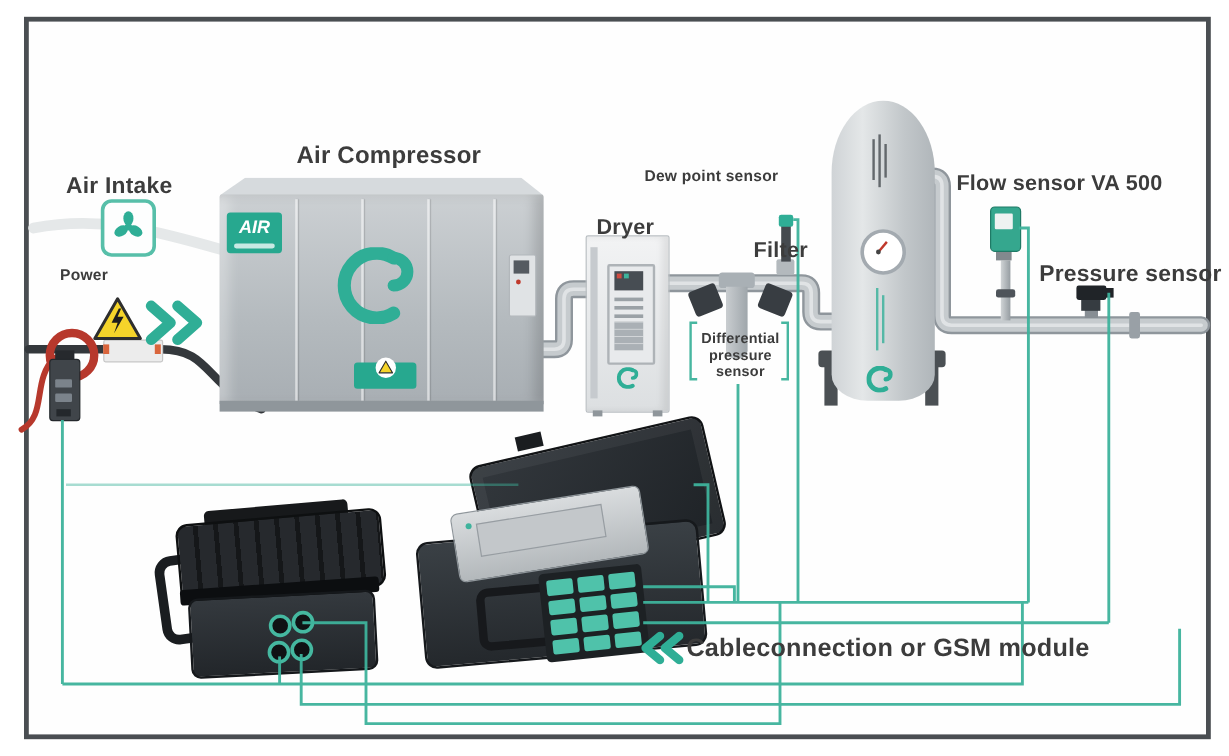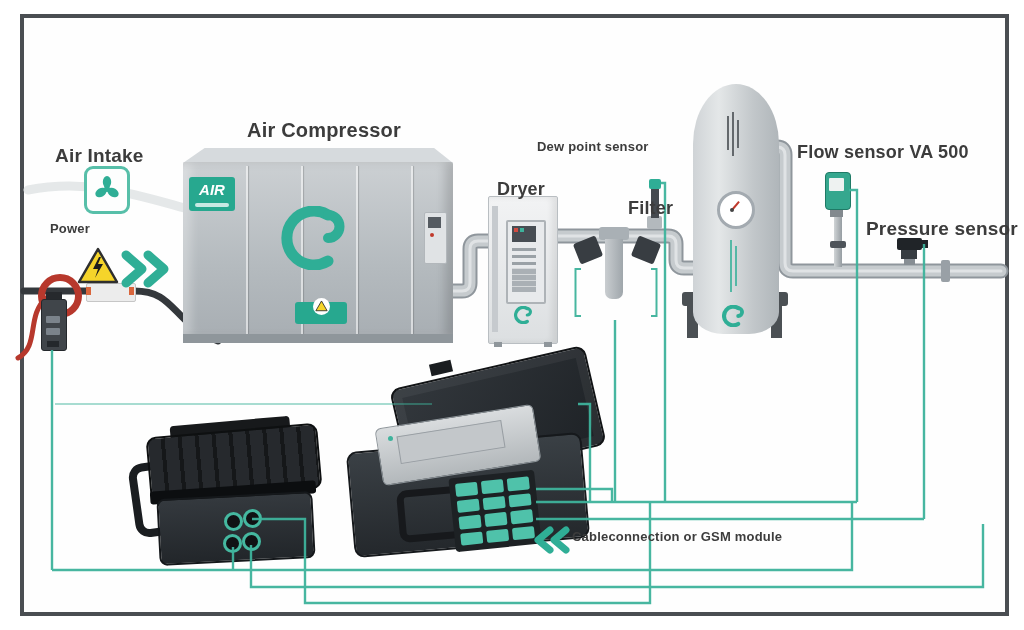--- a/index.html
+++ b/index.html
@@ -14,21 +14,21 @@
   .l-power{left:50px;top:221px;font-size:13px;}
   .l-compressor{left:247px;top:119px;font-size:20px;}
   .l-dryer{left:497px;top:179px;font-size:18px;}
   .l-dew{left:537px;top:139px;font-size:13px;}
   .l-filter{left:616px;top:198px;font-size:18px;margin-left:12px;}
   .l-diff{left:573px;top:276px;width:88px;font-size:12px;line-height:13.5px;text-align:center;}
   .l-receiver{left:639px;top:46px;font-size:19.5px;}
   .l-flow{left:797px;top:142px;font-size:18px;}
   .l-pressure{left:866px;top:218px;font-size:19px;}
   .l-datamgmt{left:285px;top:411px;width:100px;font-size:15.5px;line-height:17px;text-align:center;}
-  .l-cable{left:572px;top:529px;font-size:13px;}
+  .l-cable{left:572px;top:529px;font-size:21px;}
 
   
   .comp-top{left:183px;top:148px;width:270px;height:15px;background:#d6dadd;
             clip-path:polygon(8% 0,93% 0,100% 100%,0 100%);}
   .comp-body{left:183px;top:162px;width:270px;height:176px;border-radius:2px;
              background:linear-gradient(180deg,#ccd0d3 0%,#b4babe 60%,#a8aeb3 100%);
              box-shadow:inset -8px 0 10px rgba(0,0,0,.15),inset 8px 0 10px rgba(255,255,255,.3);}
   .seam{top:166px;width:2px;height:168px;background:rgba(255,255,255,.55);box-shadow:1px 0 1px rgba(0,0,0,.18);}
   .comp-base{left:183px;top:334px;width:270px;height:9px;background:#8f969b;}
   .logo-plate{left:189px;top:177px;width:46px;height:34px;background:#27a88f;border-radius:3px;
@@ -344,16 +344,19 @@
     <path d="M17 4 L5 14 L17 24" stroke="#2fae96" stroke-width="7" fill="none" stroke-linecap="round" stroke-linejoin="round"></path>
     <path d="M33 4 L21 14 L33 24" stroke="#2fae96" stroke-width="7" fill="none" stroke-linecap="round" stroke-linejoin="round"></path>
   </svg>
 
   <div class="abs label l-air-intake">Air Intake</div>
   <div class="abs label l-power">Power</div>
   <div class="abs label l-compressor">Air Compressor</div>
   <div class="abs label l-dryer">Dryer</div>
   <div class="abs label l-dew">Dew point sensor</div>
   <div class="abs label l-filter">Filter</div>
+  <div class="abs label l-diff">Differential
+pressure
+sensor</div>
   <div class="abs label l-flow">Flow sensor VA 500</div>
   <div class="abs label l-pressure">Pressure sensor</div>
   <div class="abs label l-cable">Cableconnection or GSM module</div>
 </div>
 
 </body></html>

